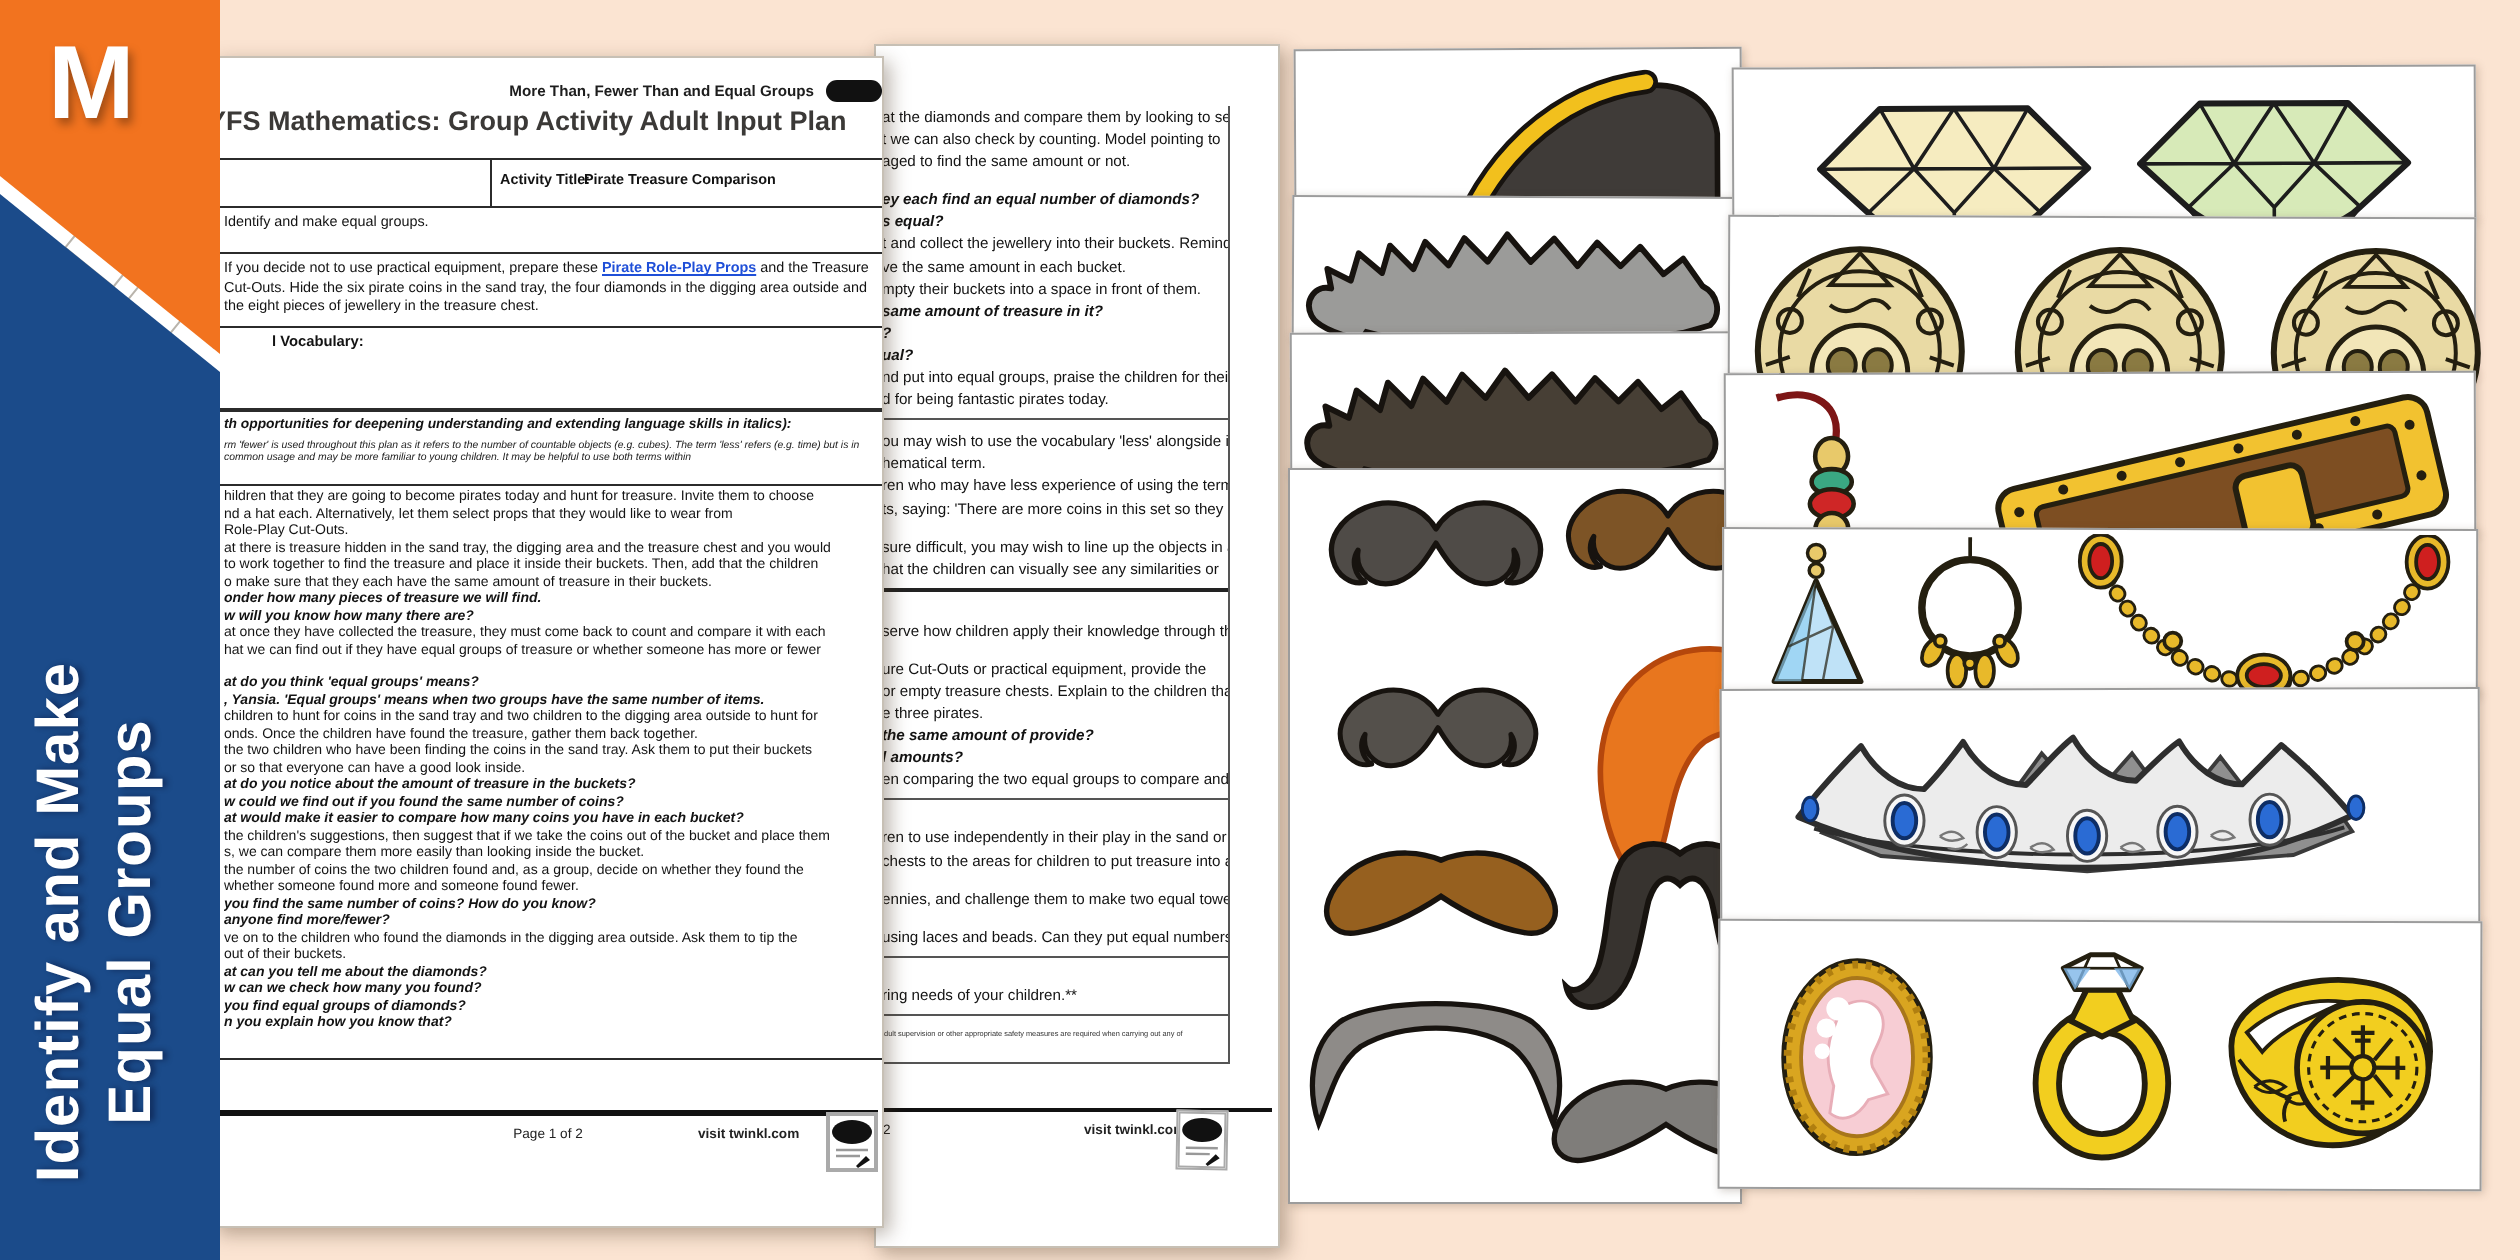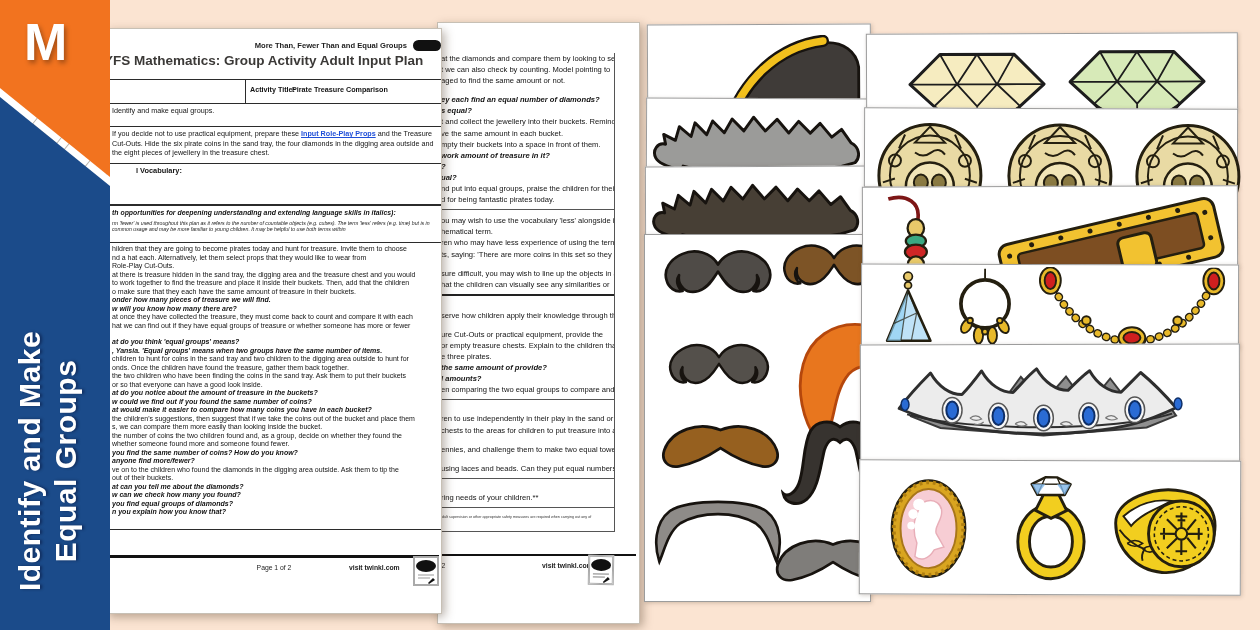--- a/index.html
+++ b/index.html
@@ -261,21 +261,21 @@
     <div class="p2-body">
         <div class="ln n">at the diamonds and compare them by looking to see</div>
         <div class="ln n">t we can also check by counting. Model pointing to</div>
         <div class="ln n">aged to find the same amount or not.</div>
         <div class="ln sp"></div>
         <div class="ln i">ey each find an equal number of diamonds?</div>
         <div class="ln i">s equal?</div>
         <div class="ln n">t and collect the jewellery into their buckets. Remind</div>
         <div class="ln n">ve the same amount in each bucket.</div>
         <div class="ln n">mpty their buckets into a space in front of them.</div>
-        <div class="ln i">work amount of treasure in it?</div>
+        <div class="ln i">same amount of treasure in it?</div>
         <div class="ln i">?</div>
         <div class="ln i">ual?</div>
         <div class="ln n">nd put into equal groups, praise the children for their</div>
         <div class="ln n">d for being fantastic pirates today.</div>
         <div class="ln hr"></div>
         <div class="ln n">ou may wish to use the vocabulary 'less' alongside it</div>
         <div class="ln n">hematical term.</div>
         <div class="ln n">ren who may have less experience of using the terms</div>
         <div class="ln n">ts, saying: 'There are more coins in this set so they are</div>
         <div class="ln sp"></div>
@@ -325,21 +325,21 @@
   <div class="p1-table">
     <div class="trow" style="height:19px">
       <span class="vdiv"></span>
       <span class="blabel">Activity Title:</span>
       <span class="bvalue">Pirate Treasure Comparison</span>
     </div>
     <div class="trow" style="height:18px">
       <span>Identify and make equal groups.</span>
     </div>
     <div class="trow" style="height:32px">
-      <span>If you decide not to use practical equipment, prepare these </span><a class="doclink">Input Role-Play Props</a><span> and the Treasure Cut-Outs. Hide the six pirate coins in the sand tray, the four diamonds in the digging area outside and the eight pieces of jewellery in the treasure chest.</span>
+      <span>If you decide not to use practical equipment, prepare these </span><a class="doclink">Pirate Role-Play Props</a><span> and the Treasure Cut-Outs. Hide the six pirate coins in the sand tray, the four diamonds in the digging area outside and the eight pieces of jewellery in the treasure chest.</span>
     </div>
     <div class="trow" style="height:36px">
       <div class="vocab-h">l Vocabulary:</div>
     </div>
     <div class="trow" style="height:32px;border-top-width:2px">
       <div class="note-h">th opportunities for deepening understanding and extending language skills in italics):</div>
       <div class="note-t">rm 'fewer' is used throughout this plan as it refers to the number of countable objects (e.g. cubes). The term 'less' refers (e.g. time) but is in common usage and may be more familiar to young children. It may be helpful to use both terms within</div>
     </div>
     <div class="trow p1-main" style="height:282px">
         <div class="ln n">hildren that they are going to become pirates today and hunt for treasure. Invite them to choose</div>

